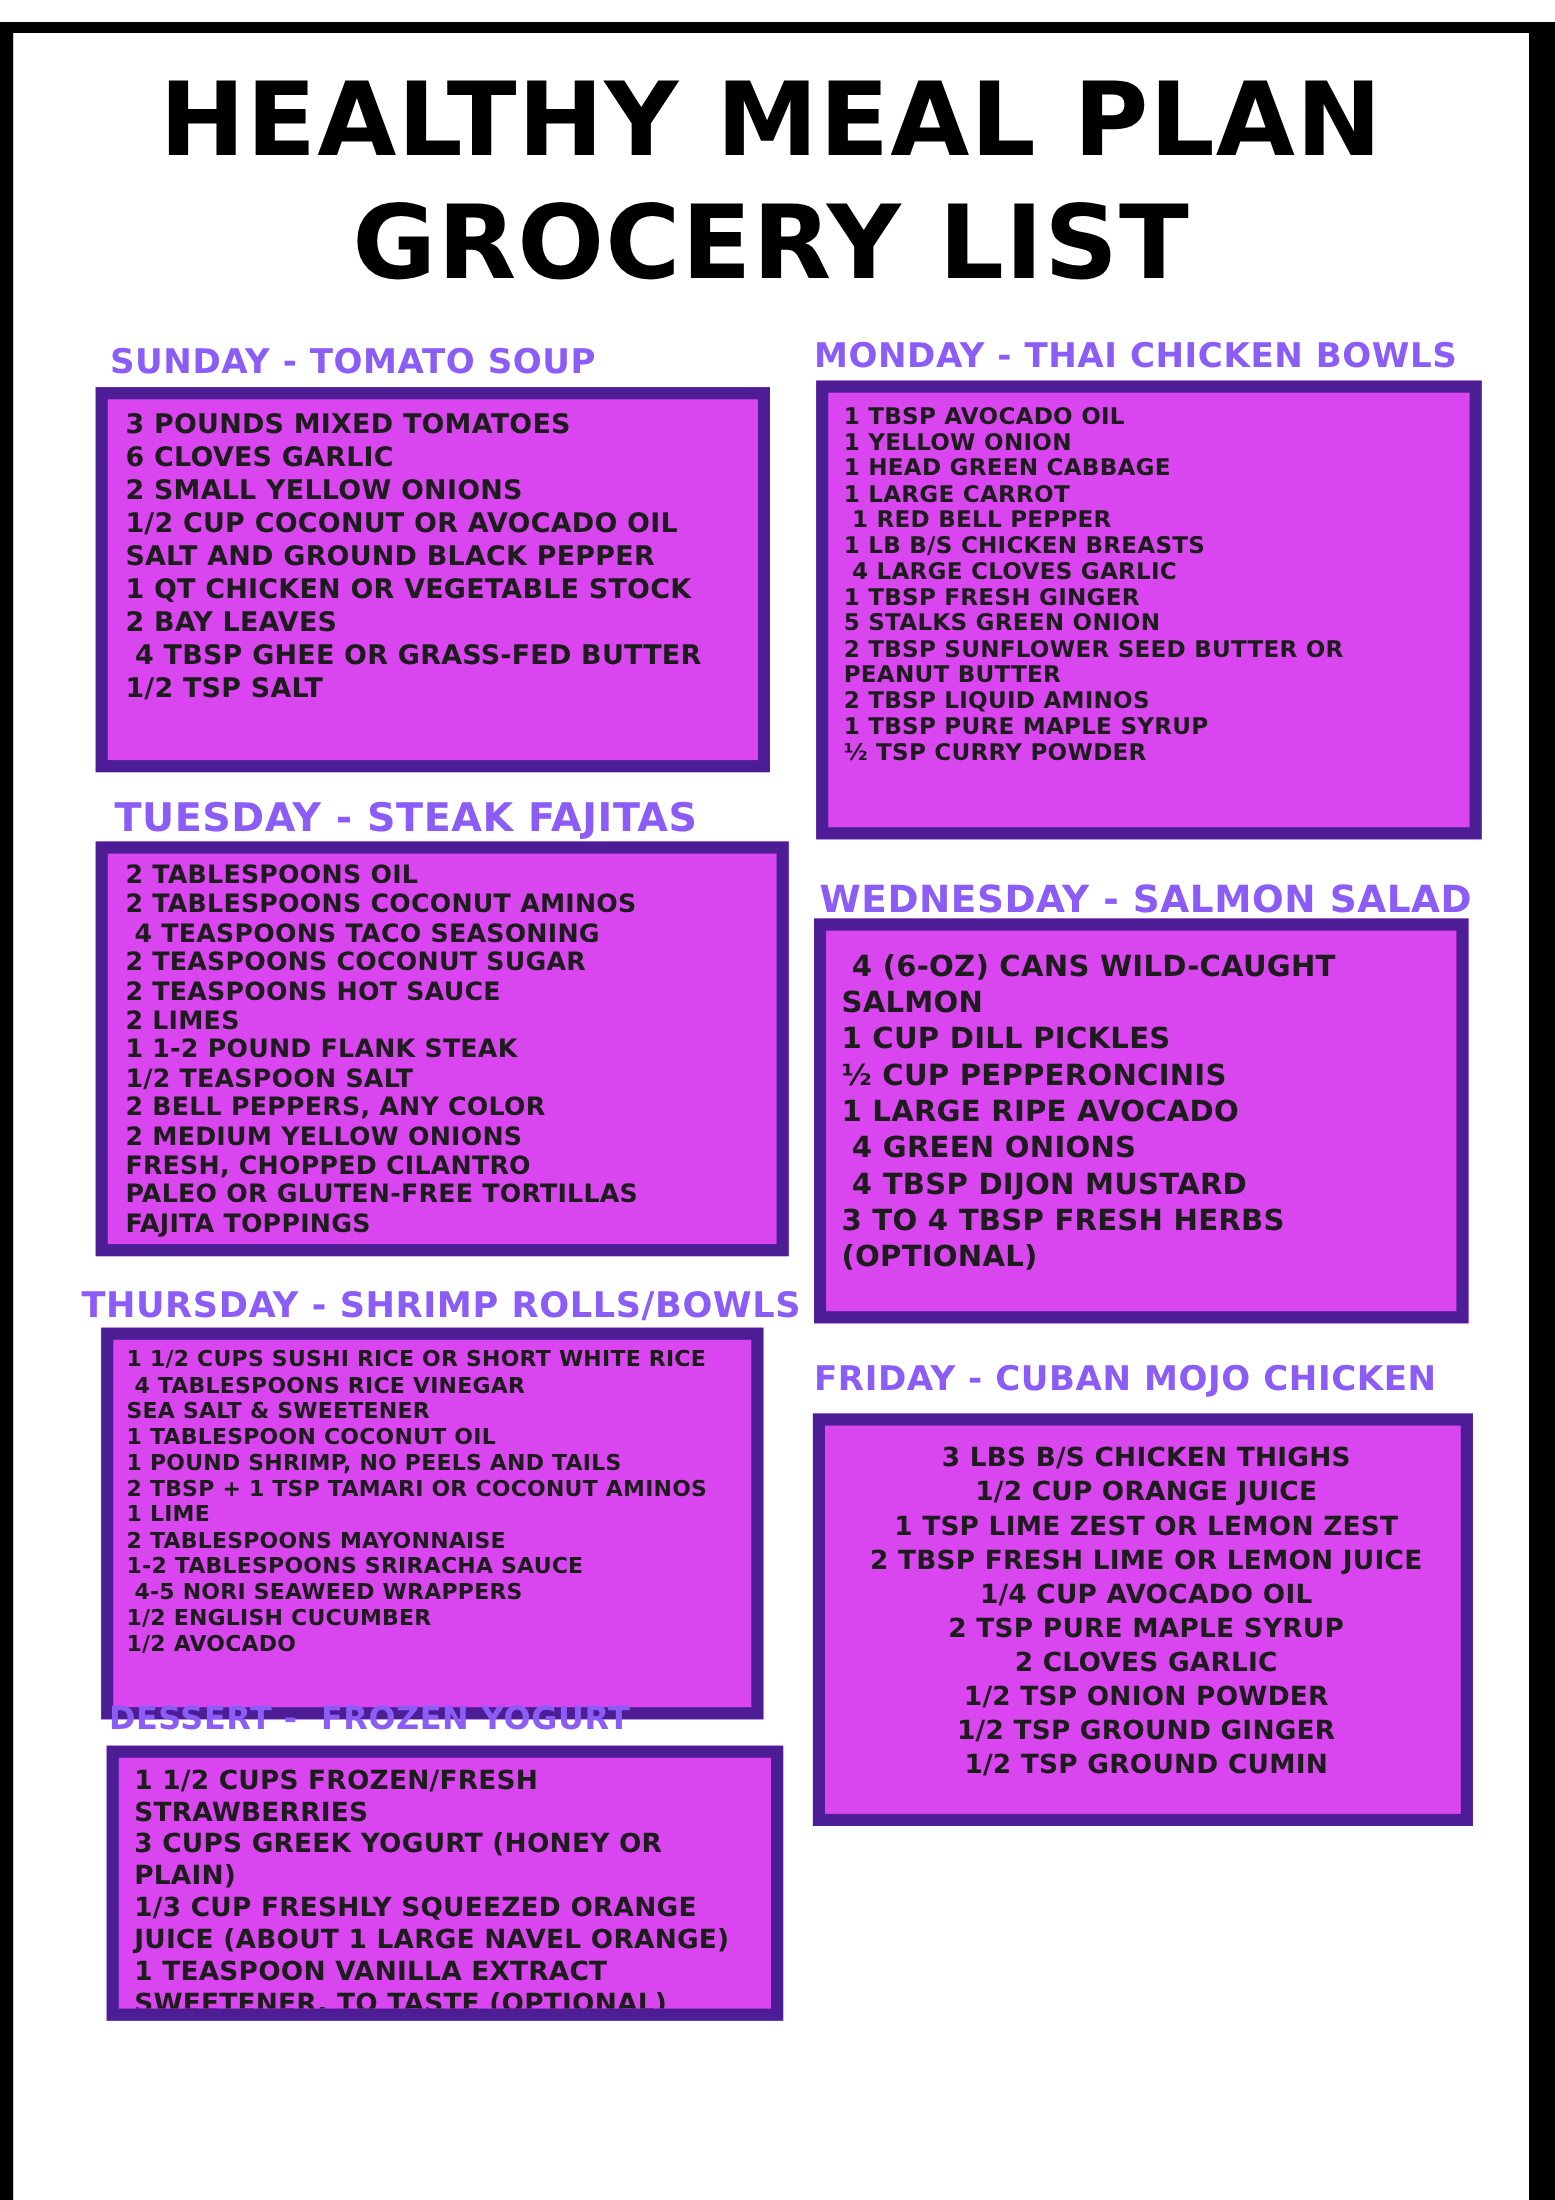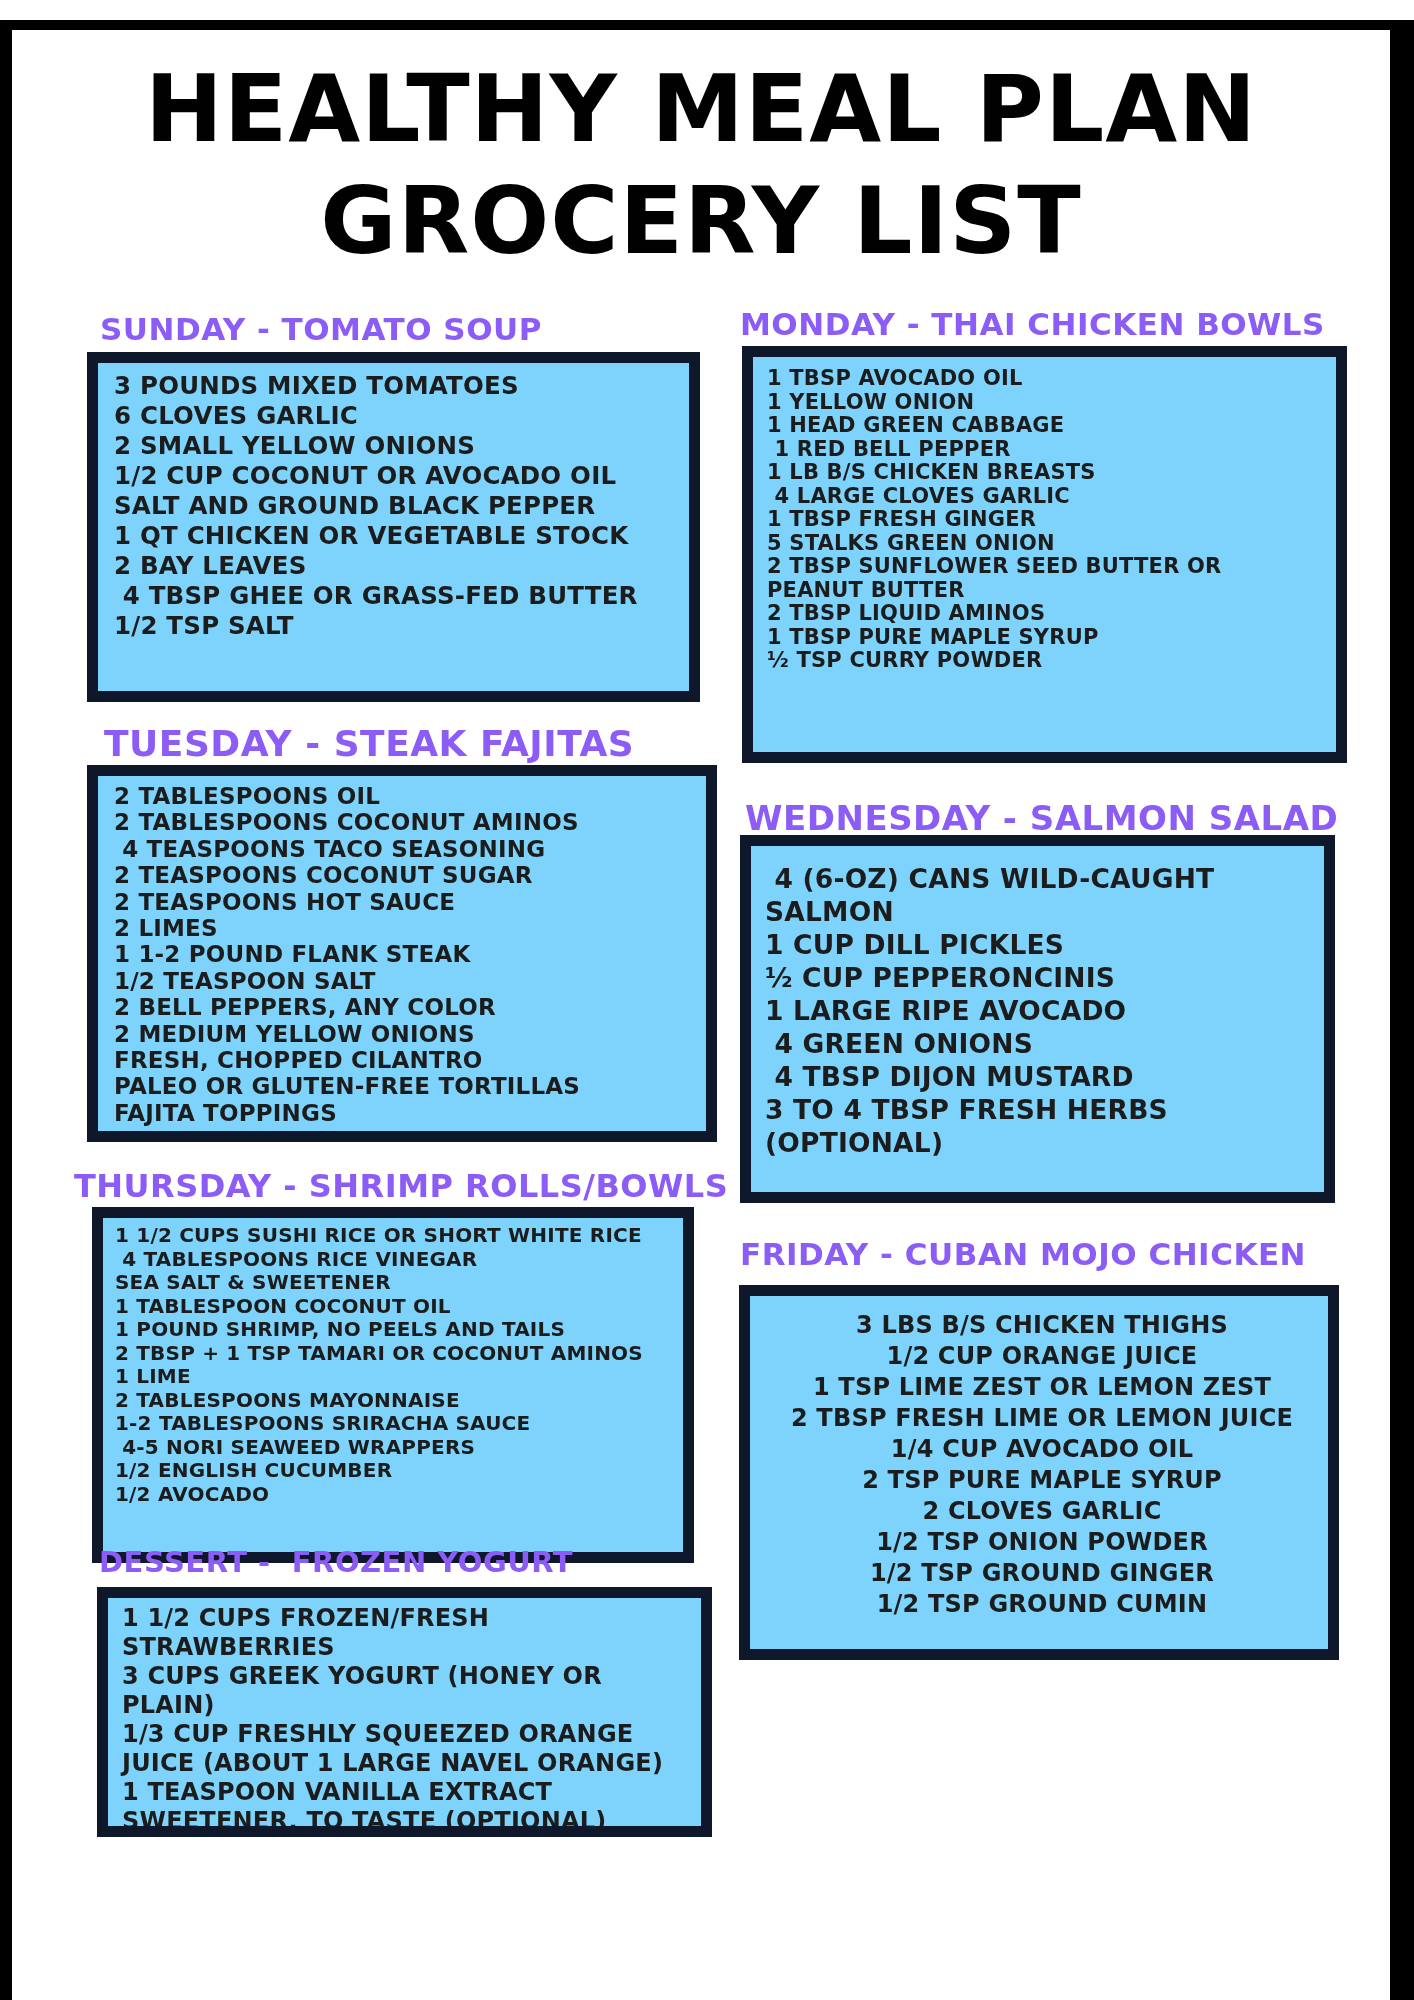--- a/index.html
+++ b/index.html
@@ -22,21 +22,21 @@
     color:#010101;letter-spacing:1px;white-space:pre;
   }
   .title span{display:block;}
   .heading{
     position:absolute;margin:0;
     font-weight:700;color:#8b5cf6;
     letter-spacing:.5px;white-space:pre;line-height:40px;
   }
   .box{
     position:absolute;box-sizing:border-box;
-    border:11px solid #0f172a;background:#7dd3fc;
+    border:11px solid #4c1d95;background:#d946ef;
     overflow:hidden;
   }
   .box .line{
     white-space:pre;font-weight:700;color:#1c1c1c;letter-spacing:.2px;
   }
   
   .h-sunday   {left:88px; top:279px; font-size:31px;}
   .h-monday   {left:728px;top:274px; font-size:31px;}
   .h-tuesday  {left:92px; top:694px; font-size:36px;}
   .h-wednesday{left:733px;top:768px; font-size:34px;}
@@ -70,20 +70,21 @@
       <div class="line">2 BAY LEAVES</div>
       <div class="line"> 4 TBSP GHEE OR GRASS-FED BUTTER</div>
       <div class="line">1/2 TSP SALT</div>
     </div>
 
   <h2 class="heading h-monday">MONDAY - THAI CHICKEN BOWLS</h2>
   <div class="box b-monday">
       <div class="line">1 TBSP AVOCADO OIL</div>
       <div class="line">1 YELLOW ONION</div>
       <div class="line">1 HEAD GREEN CABBAGE</div>
+      <div class="line">1 LARGE CARROT</div>
       <div class="line"> 1 RED BELL PEPPER</div>
       <div class="line">1 LB B/S CHICKEN BREASTS</div>
       <div class="line"> 4 LARGE CLOVES GARLIC</div>
       <div class="line">1 TBSP FRESH GINGER</div>
       <div class="line">5 STALKS GREEN ONION</div>
       <div class="line">2 TBSP SUNFLOWER SEED BUTTER OR</div>
       <div class="line">PEANUT BUTTER</div>
       <div class="line">2 TBSP LIQUID AMINOS</div>
       <div class="line">1 TBSP PURE MAPLE SYRUP</div>
       <div class="line">½ TSP CURRY POWDER</div>

